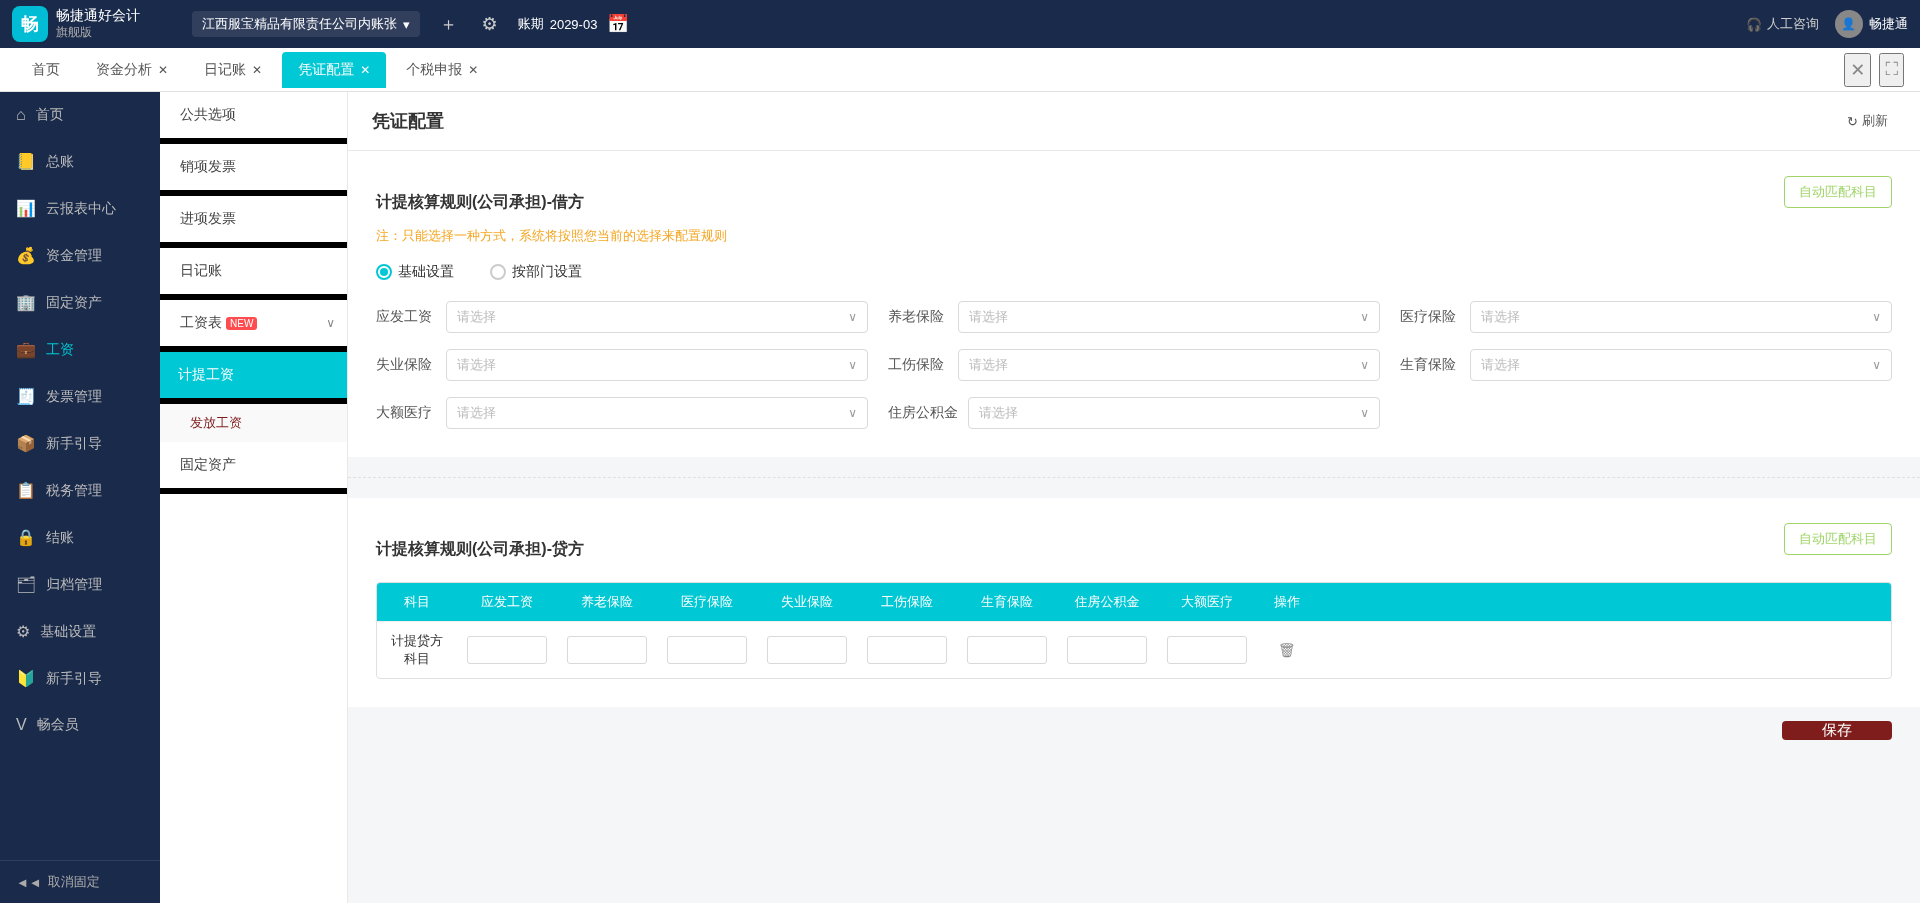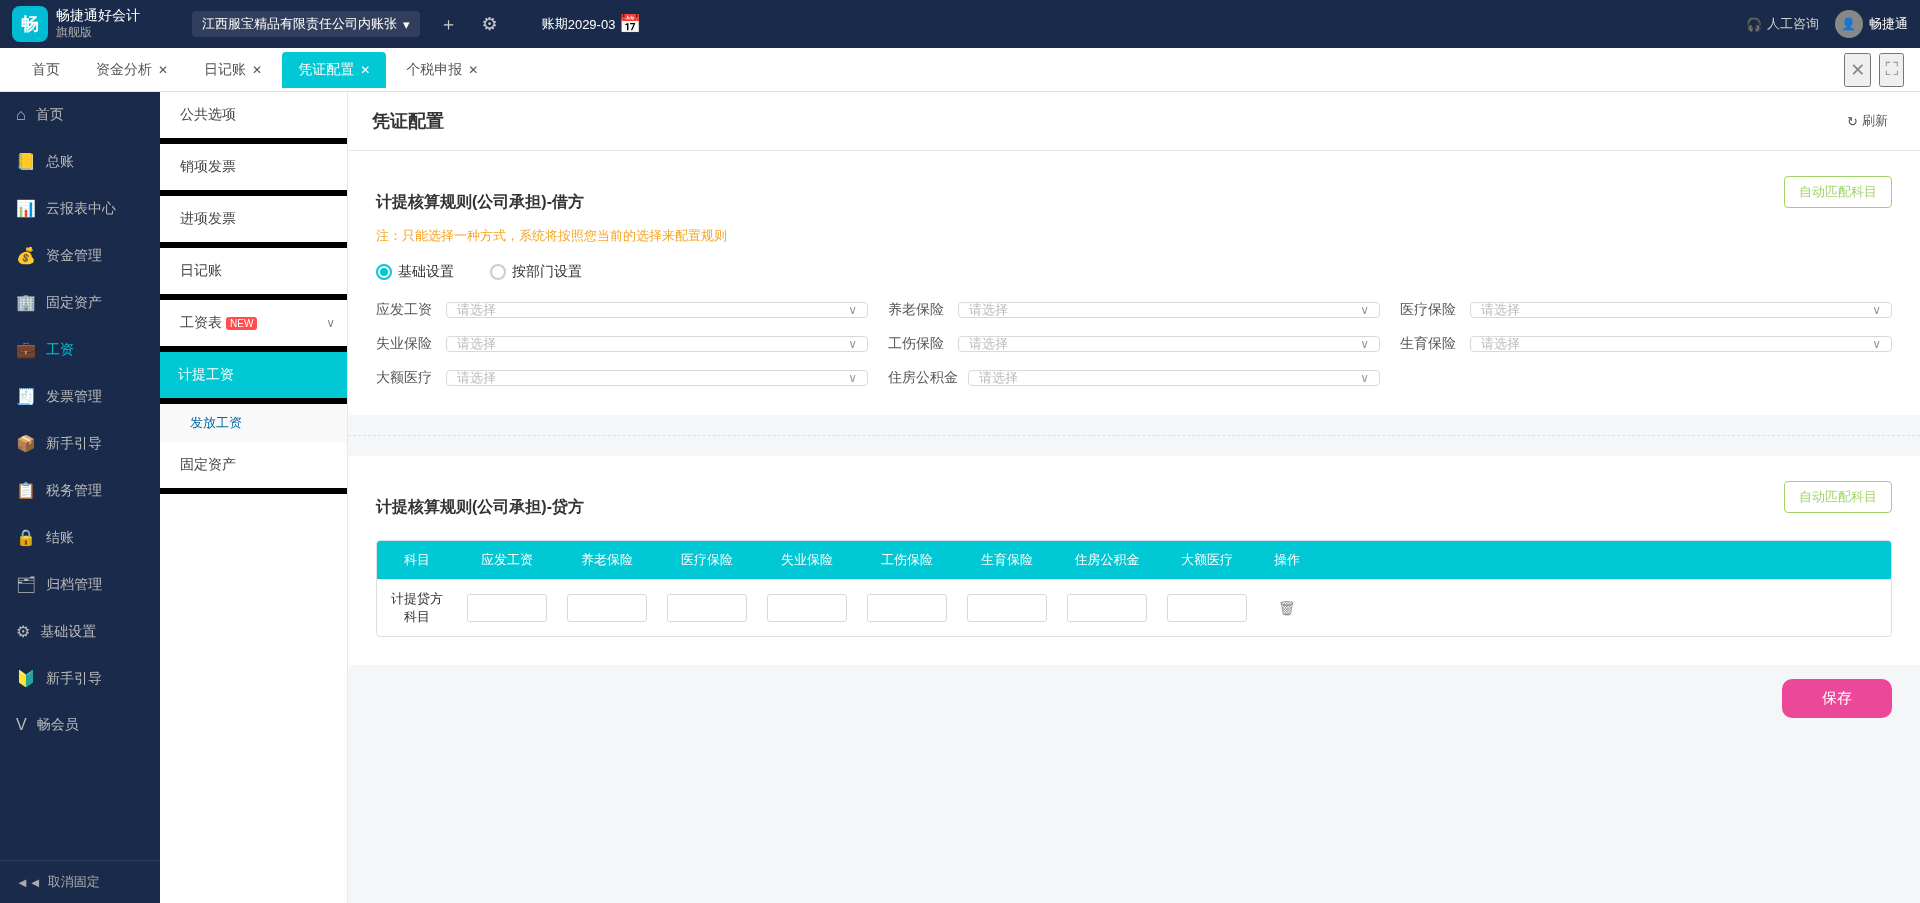--- a/index.html
+++ b/index.html
@@ -36,21 +36,21 @@
       display: flex; align-items: center; gap: 6px;
       background: rgba(255,255,255,0.1);
       border-radius: 4px; padding: 4px 10px;
       color: white; font-size: 13px; cursor: pointer;
     }
     .top-icon-btn {
       color: #ccc; background: none; border: none; cursor: pointer; font-size: 18px;
       display: flex; align-items: center; justify-content: center; padding: 4px;
     }
     .period-area {
-      display: flex; align-items: center; color: white; font-size: 13px; margin-left: 24px;
+      display: flex; align-items: center; gap: 6px; color: white; font-size: 13px;
     }
     .top-right {
       display: flex; align-items: center; gap: 16px; margin-left: auto;
     }
     .service-btn {
       display: flex; align-items: center; gap: 4px; color: #ccc; font-size: 13px; cursor: pointer;
     }
     .user-area {
       display: flex; align-items: center; gap: 6px; color: white; font-size: 13px; cursor: pointer;
     }
@@ -135,21 +135,21 @@
     }
     .nav-badge-new {
       display: inline-block; background: #ff4d4f; color: white;
       font-size: 10px; padding: 1px 4px; border-radius: 3px; margin-left: 4px; vertical-align: middle;
     }
     .nav-expand-btn {
       position: absolute; right: 12px; top: 50%; transform: translateY(-50%);
       font-size: 12px; color: #888;
     }
     .left-nav-sub {
-      padding: 10px 20px; font-size: 13px; color: #0369a1; cursor: pointer;
+      padding: 10px 20px; font-size: 13px; color: #7f1d1d; cursor: pointer;
       background: #f9f9f9;
     }
 
     
     .page-content {
       flex: 1; overflow-y: auto; padding: 0;
     }
     .page-header {
       background: white; padding: 16px 24px; border-bottom: 1px solid #e8e8e8;
       display: flex; align-items: center; justify-content: space-between;
@@ -195,21 +195,21 @@
     .form-grid {
       display: grid; grid-template-columns: 1fr 1fr 1fr; gap: 16px 20px;
     }
     .form-field {
       display: flex; align-items: center; gap: 10px;
     }
     .field-label {
       font-size: 14px; color: #555; white-space: nowrap; min-width: 60px;
     }
     .field-select {
-      flex: 1; height: 16px; border: 1px solid #d9d9d9; border-radius: 4px;
+      flex: 1; height: 32px; border: 1px solid #d9d9d9; border-radius: 4px;
       padding: 0 10px; font-size: 13px; color: #999; background: white;
       display: flex; align-items: center; justify-content: space-between; cursor: pointer;
     }
     .field-select-text { color: #bbb; font-size: 13px; }
     .dropdown-arrow { color: #999; font-size: 12px; }
 
     .divider { border: none; border-top: 1px dashed #e0e0e0; margin: 20px 0; }
 
     
     .credit-section {
@@ -244,22 +244,22 @@
     .trash-btn {
       background: none; border: none; cursor: pointer; color: #888; font-size: 14px;
     }
 
     
     .save-footer {
       position: sticky; bottom: 0; background: #f5f6f8;
       padding: 14px 28px; display: flex; justify-content: flex-end;
     }
     .save-btn {
-      background: #ec4899; color: white; border: none; padding: 10px 40px;
-      border-radius: 10px; font-size: 15px; cursor: pointer; font-weight: 500;
+      background: #7f1d1d; color: white; border: none; padding: 0 40px;
+      border-radius: 4px; font-size: 15px; cursor: pointer; font-weight: 500;
     }
 
     
     ::-webkit-scrollbar { width: 6px; height: 6px; }
     ::-webkit-scrollbar-thumb { background: #ccc; border-radius: 3px; }
   </style>
 </head>
 <body>
 
 <div class="top-bar">

